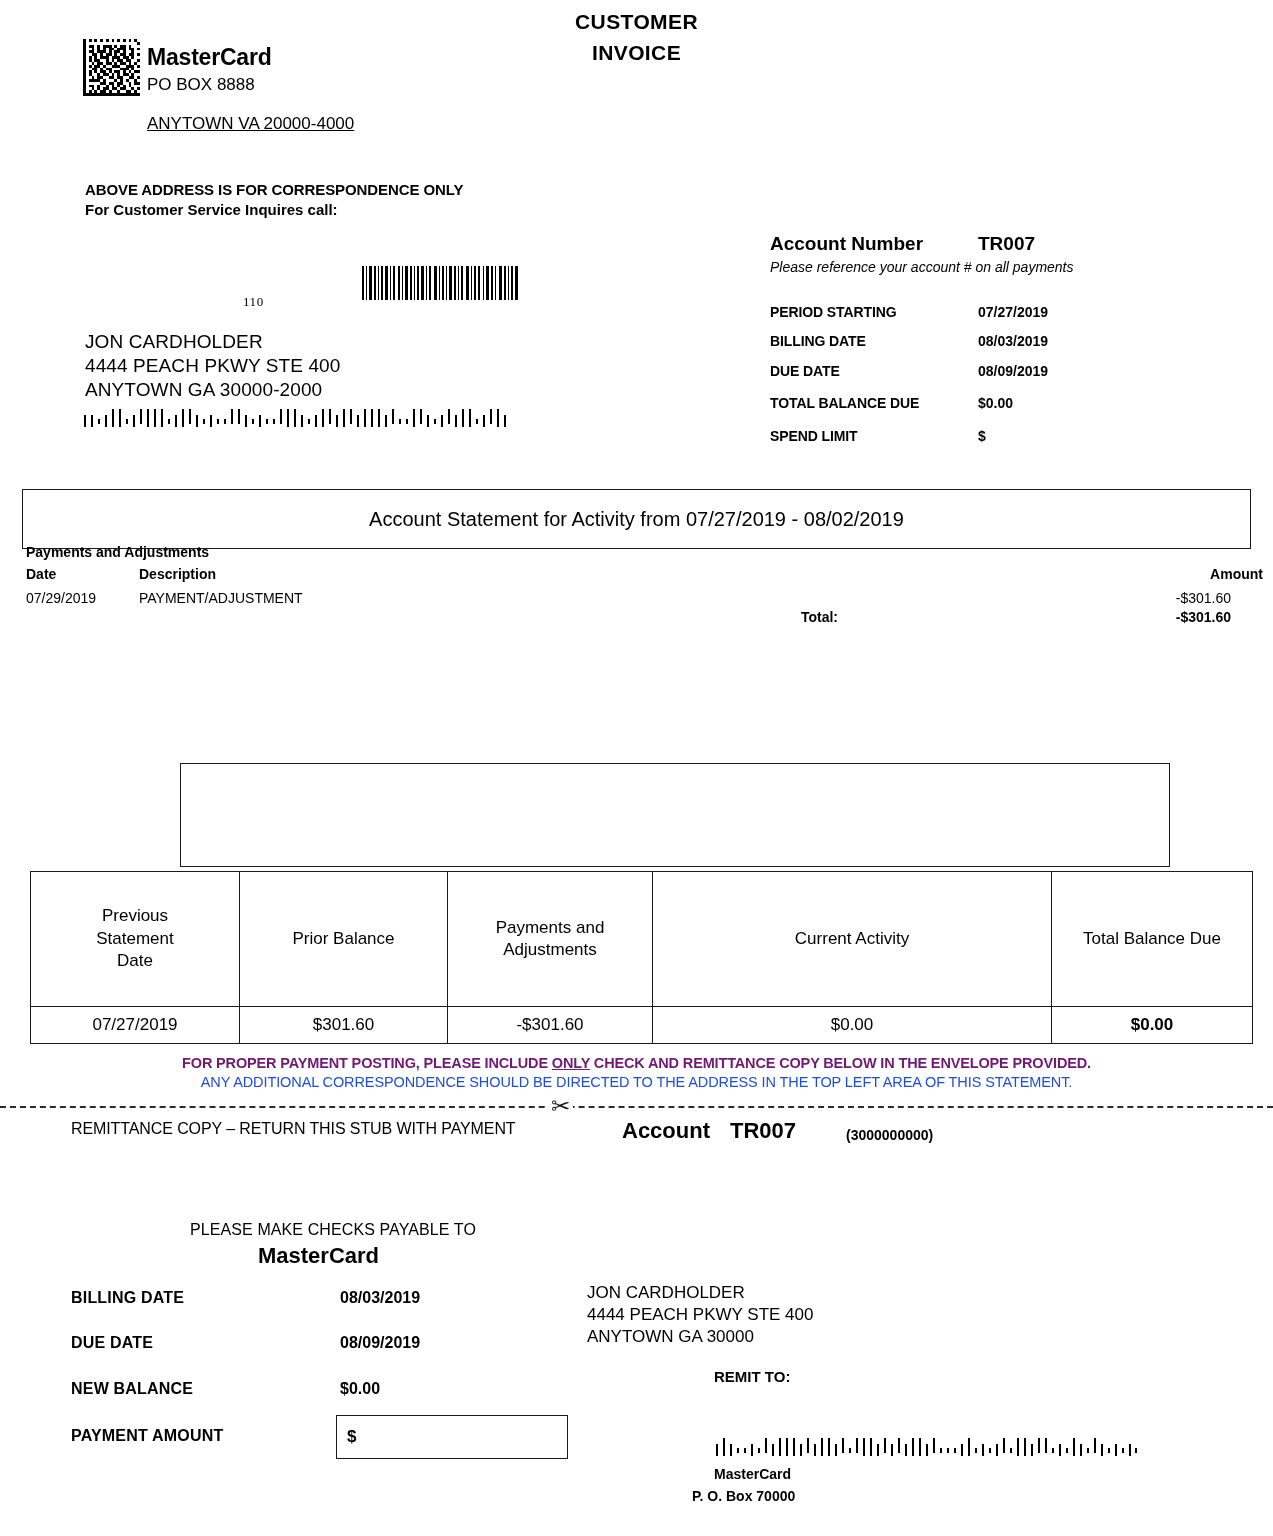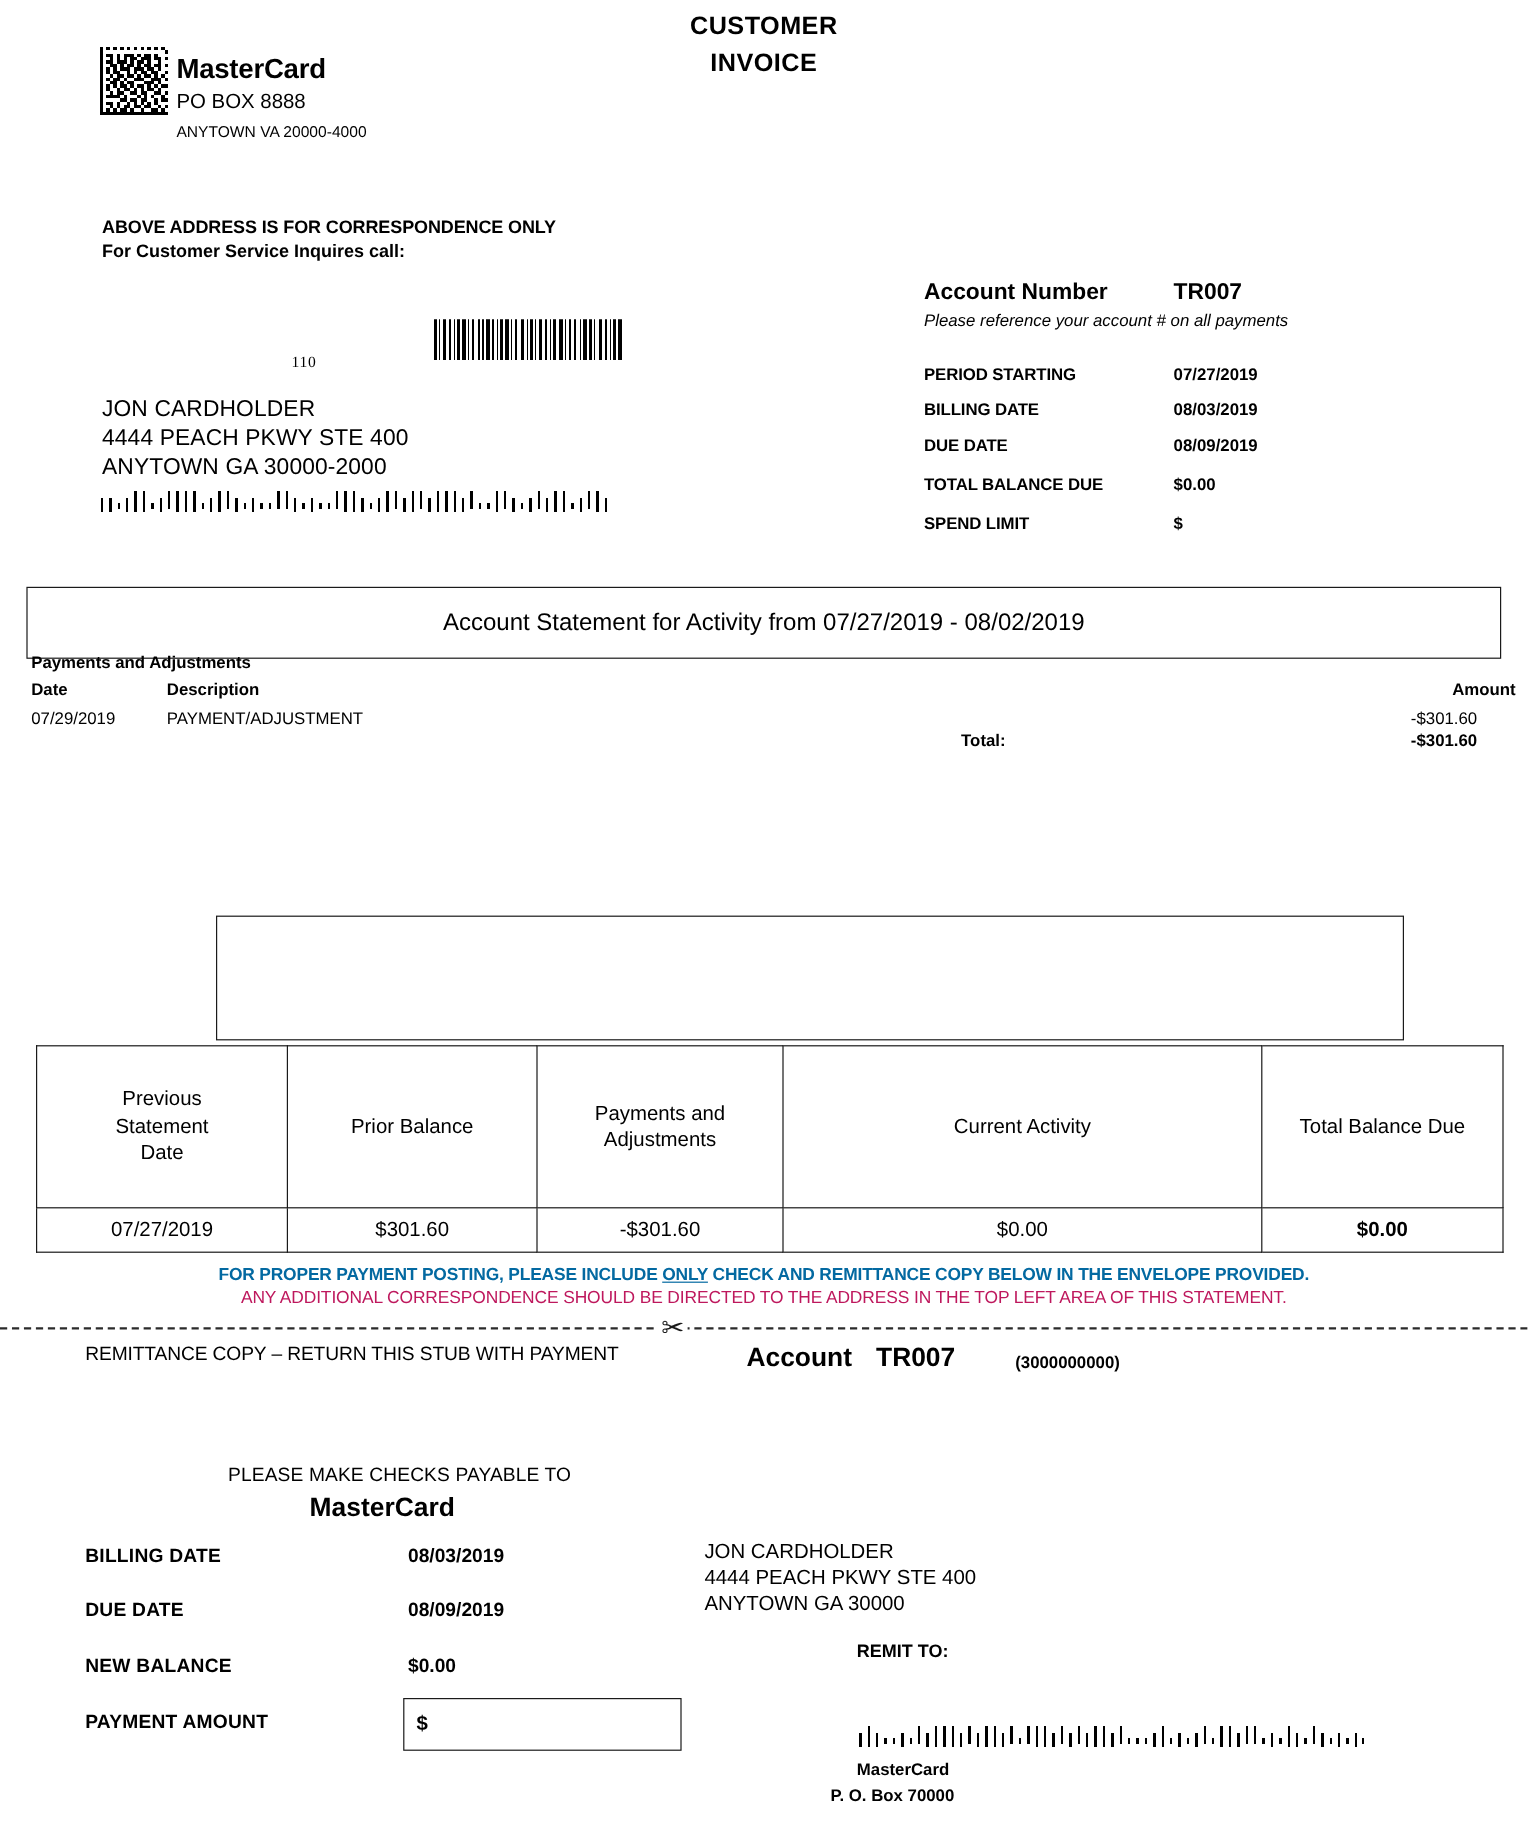--- a/index.html
+++ b/index.html
@@ -19,21 +19,21 @@
 
   
   #datamatrix {
     left: 83px; top: 39px; width: 57px; height: 57px;
   }
   #brand-name {
     left: 147px; top: 44px;
     font-size: 23px; font-weight: bold; letter-spacing: -0.2px;
   }
   #brand-addr1 { left: 147px; top: 75px; font-size: 17px; }
-  #brand-addr2 { left: 147px; top: 102px; font-size: 13px; }
+  #brand-addr2 { left: 147px; top: 114px; font-size: 17px; text-decoration: underline; }
 
   #doc-title-1 {
     left: 0; top: 10px; width: 1273px; text-align: center;
     font-size: 21px; font-weight: bold; letter-spacing: 0.4px;
   }
   #doc-title-2 {
     left: 0; top: 41px; width: 1273px; text-align: center;
     font-size: 21px; font-weight: bold; letter-spacing: 0.4px;
   }
 
@@ -106,25 +106,25 @@
     font-size: 17px;
     padding: 0;
   }
   #summary-table th { height: 134px; vertical-align: middle; line-height: 1.32; }
   #summary-table td { height: 36px; vertical-align: middle; }
   #summary-table td.bold-cell { font-weight: bold; }
 
   
   #notice-1 {
     left: 0; top: 1055px; width: 1273px; text-align: center;
-    font-size: 14.5px; font-weight: bold; color: #0369a1; letter-spacing: -0.15px;
+    font-size: 14.5px; font-weight: bold; color: #701a75; letter-spacing: -0.15px;
   }
   #notice-2 {
     left: 0; top: 1074px; width: 1273px; text-align: center;
-    font-size: 14.5px; color: #be185d; letter-spacing: -0.1px;
+    font-size: 14.5px; color: #1d4ed8; letter-spacing: -0.1px;
   }
   #notice-1 u { text-decoration: underline; }
 
   
   #cut-line {
     left: 0; top: 1106px; width: 1273px; height: 2px;
     border-top: 2px dashed #2b2b2b;
   }
   #scissors {
     left: 548px; top: 1095px; font-size: 23px; line-height: 1;

